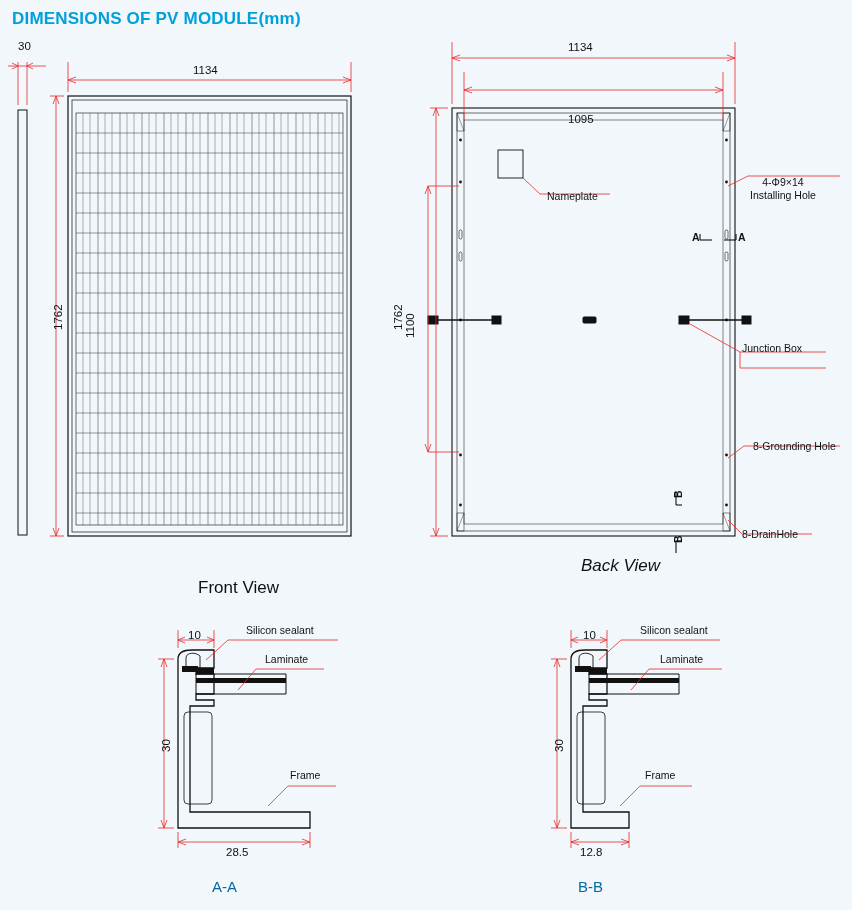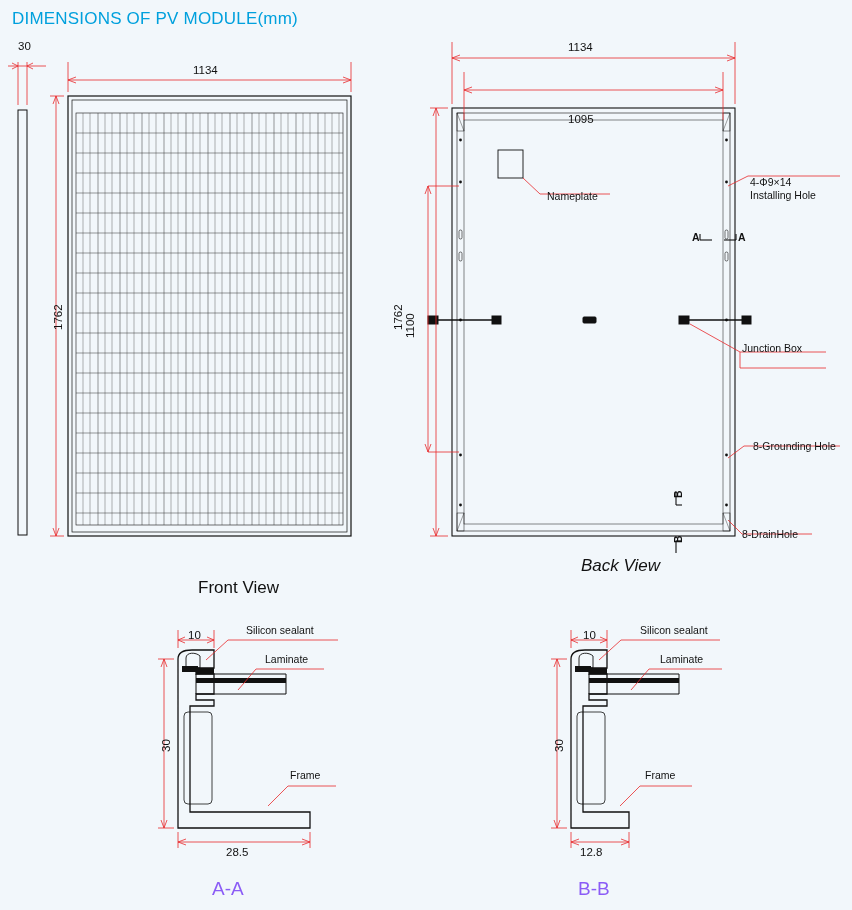--- a/index.html
+++ b/index.html
@@ -13,21 +13,21 @@
     position: relative;
     font-family: "Liberation Sans", sans-serif;
     color: #1a1a1a;
     overflow: hidden;
   }
   .title {
     position: absolute;
     left: 12px;
     top: 9px;
     font-size: 17px;
-    font-weight: normal;
+    font-weight: bold;
     color: #00a0dd;
     letter-spacing: 0.2px;
   }
   .dim-label {
     position: absolute;
     font-size: 11.5px;
     color: #111;
     white-space: nowrap;
   }
   .dim-label.vert {
@@ -43,22 +43,22 @@
   }
   .view-name {
     position: absolute;
     font-size: 17px;
     color: #111;
     white-space: nowrap;
     margin-left: 16px;
   }
   .section-name {
     position: absolute;
-    font-size: 19px;
-    color: #8b5cf6;
+    font-size: 15px;
+    color: #0369a1;
     white-space: nowrap;
   }
   .sec-mark {
     position: absolute;
     font-size: 10.5px;
     color: #111;
     white-space: nowrap;
   }
   svg { position: absolute; left: 0; top: 0; overflow: visible; }
   .blk { stroke: #111; fill: none; }
@@ -283,21 +283,21 @@
     <line x1="682" y1="541" x2="676" y2="541"></line>
   </g>
 </svg>
 
 <div class="dim-label" style="left:568px; top:41px;">1134</div>
 <div class="dim-label" style="left:568px; top:69px;margin-top:44px;">1095</div>
 <div class="dim-label vert" style="left:392px; top:330px;">1762</div>
 <div class="dim-label vert" style="left:404px; top:338px;">1100</div>
 
 <div class="callout-label" style="left:539px; top:190px;margin-left:8px;">Nameplate</div>
-<div class="callout-label" style="left:750px; top:176px; white-space:pre;">4-Φ9×14
+<div class="callout-label" style="left:750px; top:176px; white-space:pre;text-align:center;">4-Φ9×14
 Installing Hole</div>
 <div class="callout-label" style="left:742px; top:342px;">Junction Box</div>
 <div class="callout-label" style="left:753px; top:440px;">8-Grounding Hole</div>
 <div class="callout-label" style="left:742px; top:528px;">8-DrainHole</div>
 
 <div class="sec-mark" style="left:692px; top:231px; font-weight:bold;">A</div>
 <div class="sec-mark" style="left:738px; top:231px; font-weight:bold;">A</div>
 <div class="sec-mark" style="left:672px; top:498px; font-weight:bold; transform:rotate(-90deg); transform-origin:left top;">B</div>
 <div class="sec-mark" style="left:672px; top:543px; font-weight:bold; transform:rotate(-90deg); transform-origin:left top;">B</div>
 

